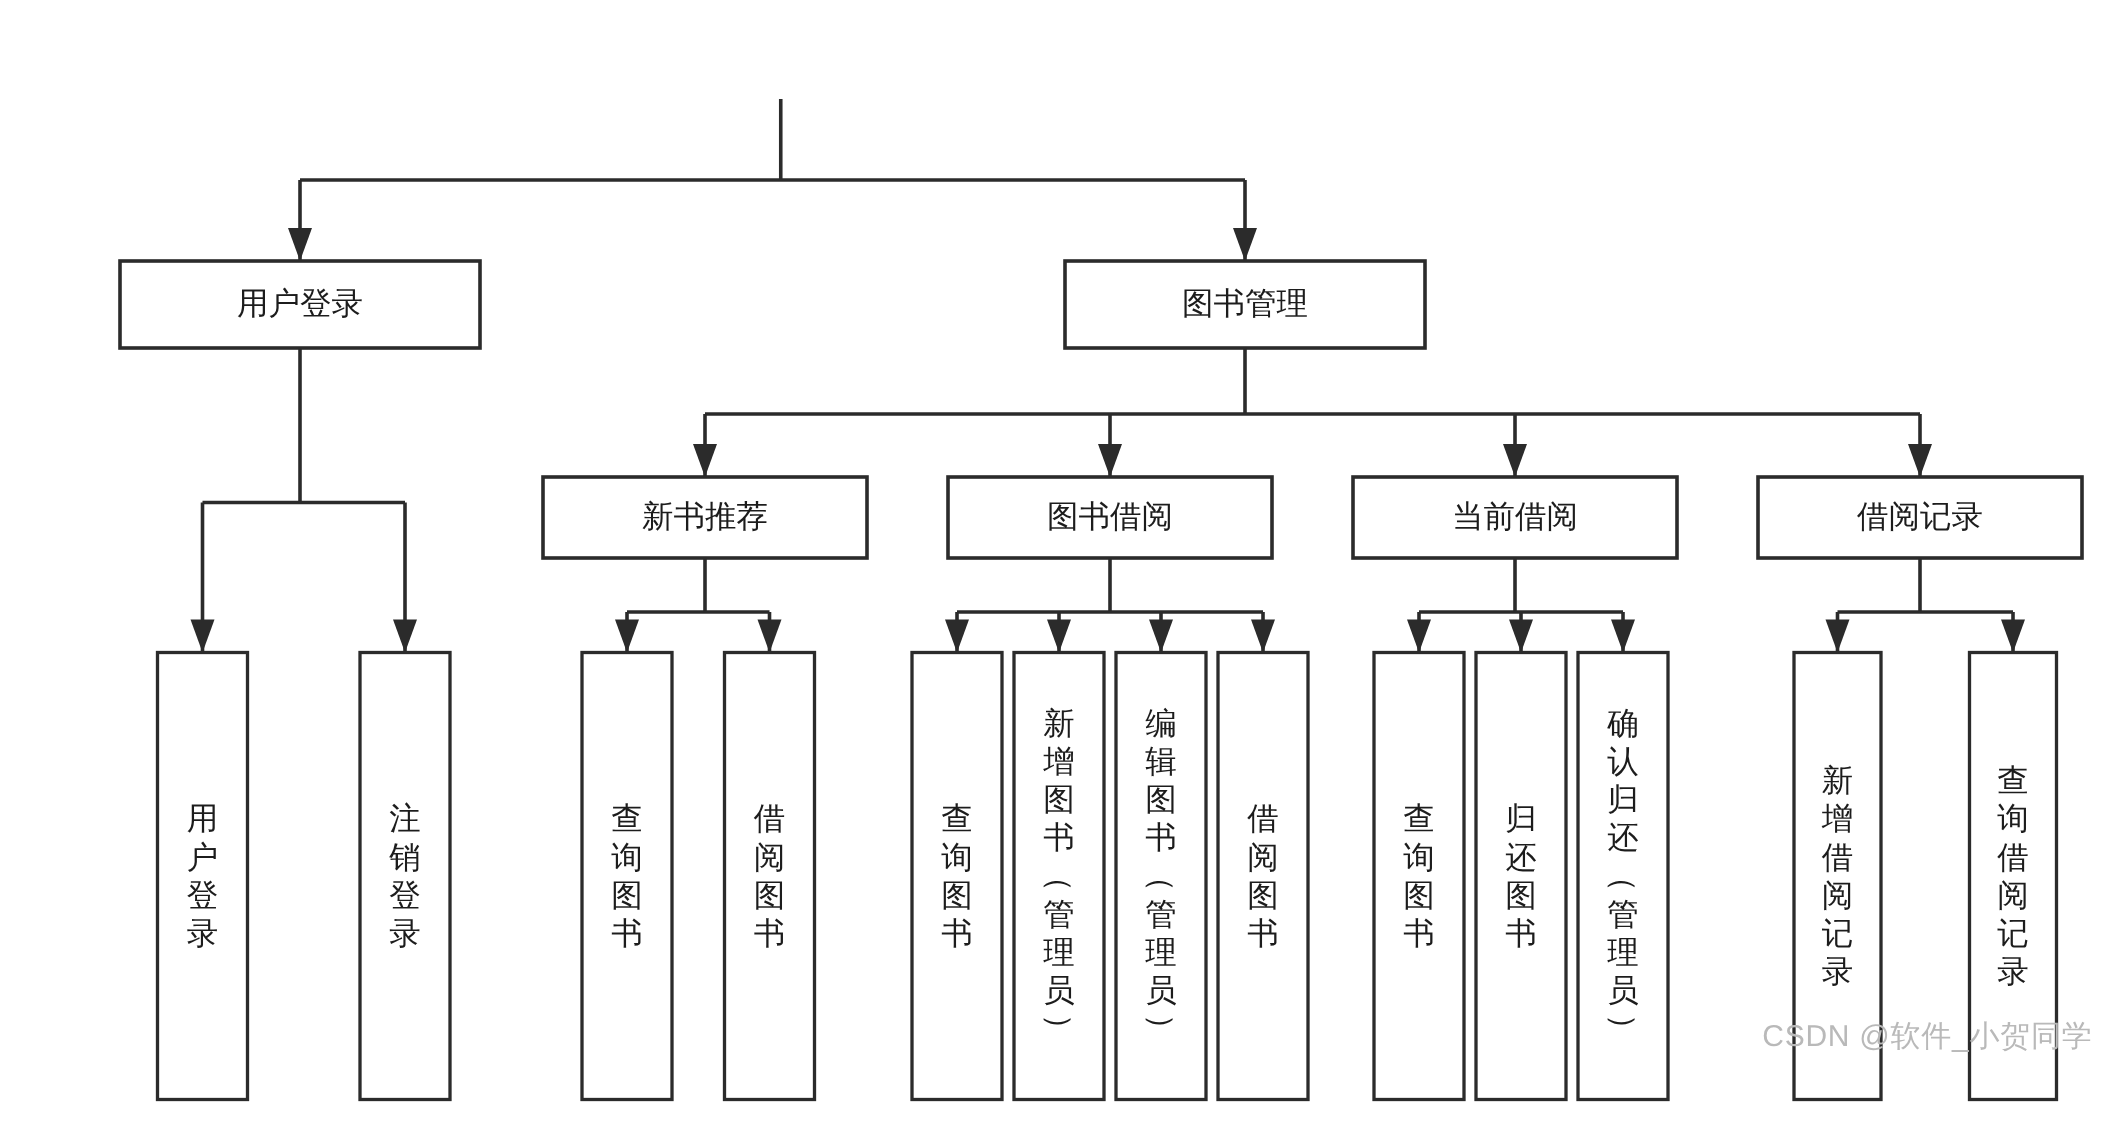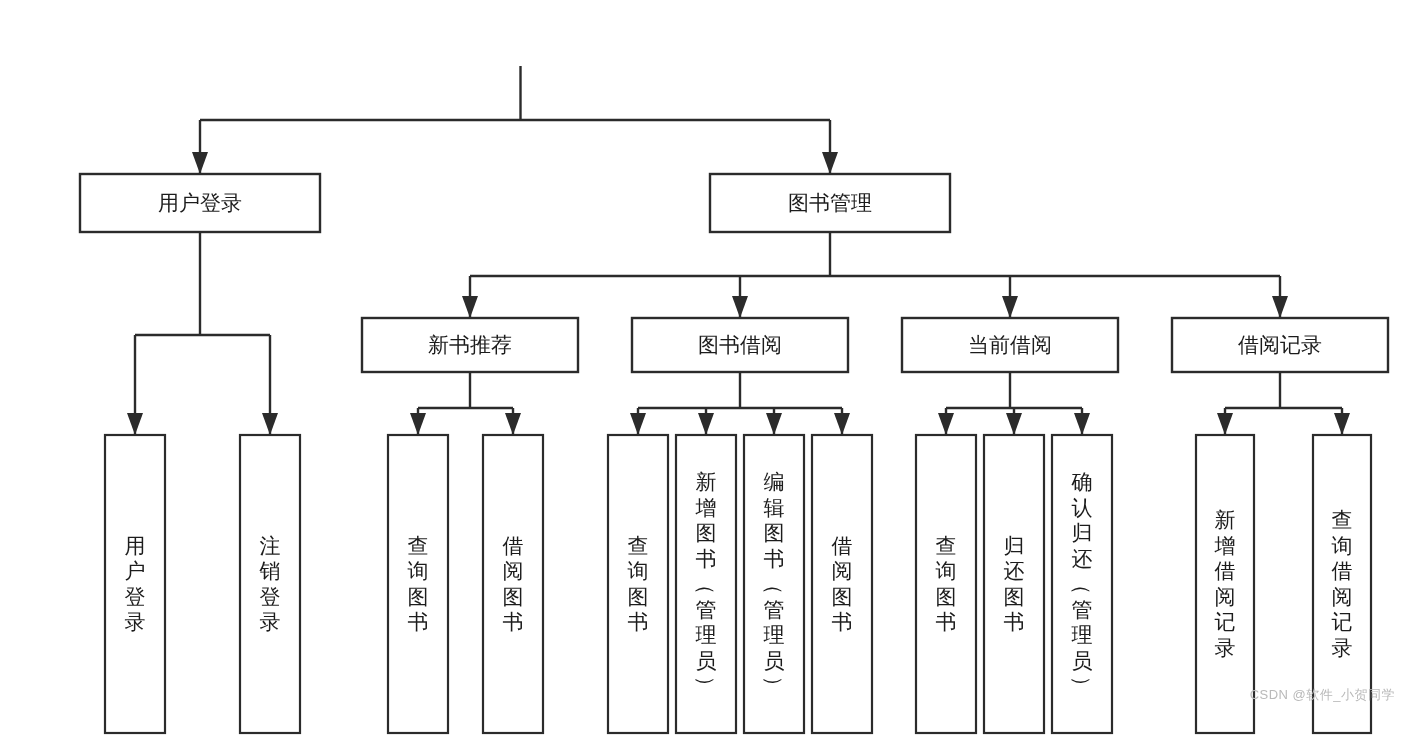--- a/index.html
+++ b/index.html
@@ -55,21 +55,21 @@
     font-family: "Liberation Sans", "DejaVu Sans", sans-serif;
     font-size: 21px;
     fill: #1c1c1c;
     text-anchor: middle;
   }
   .watermark {
     position: absolute;
     right: 10px;
     bottom: 7px;
     font-family: "Liberation Sans", "DejaVu Sans", sans-serif;
-    font-size: 13px;
+    font-size: 20px;
     color: #b9b9b9;
     white-space: nowrap;
     letter-spacing: 0.5px;
     pointer-events: none;
   }
 </style>
 </head>
 <body>
 
 <div id="diagram-root">

